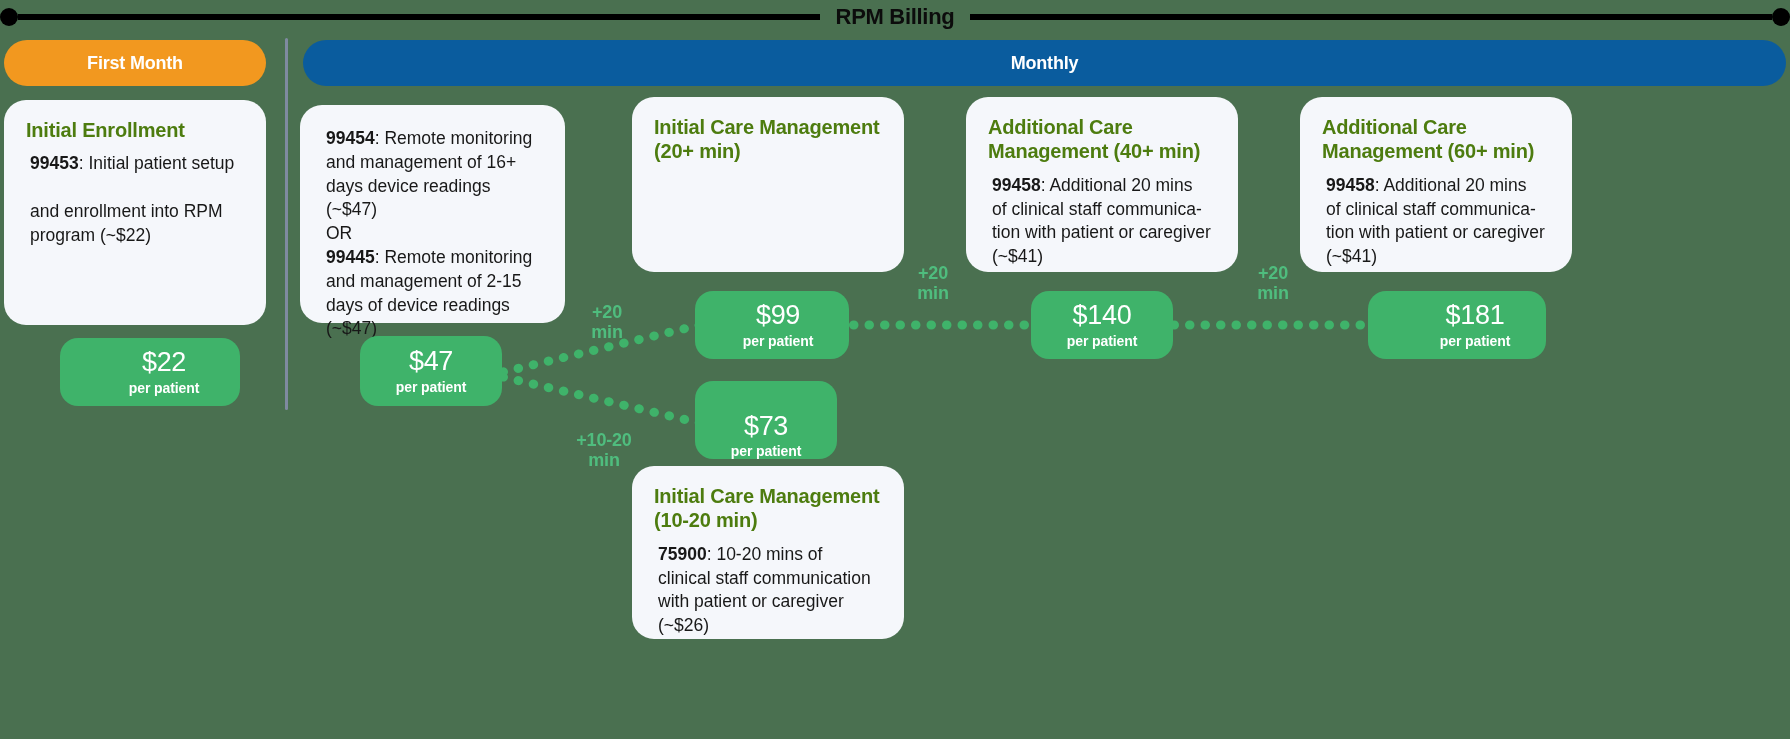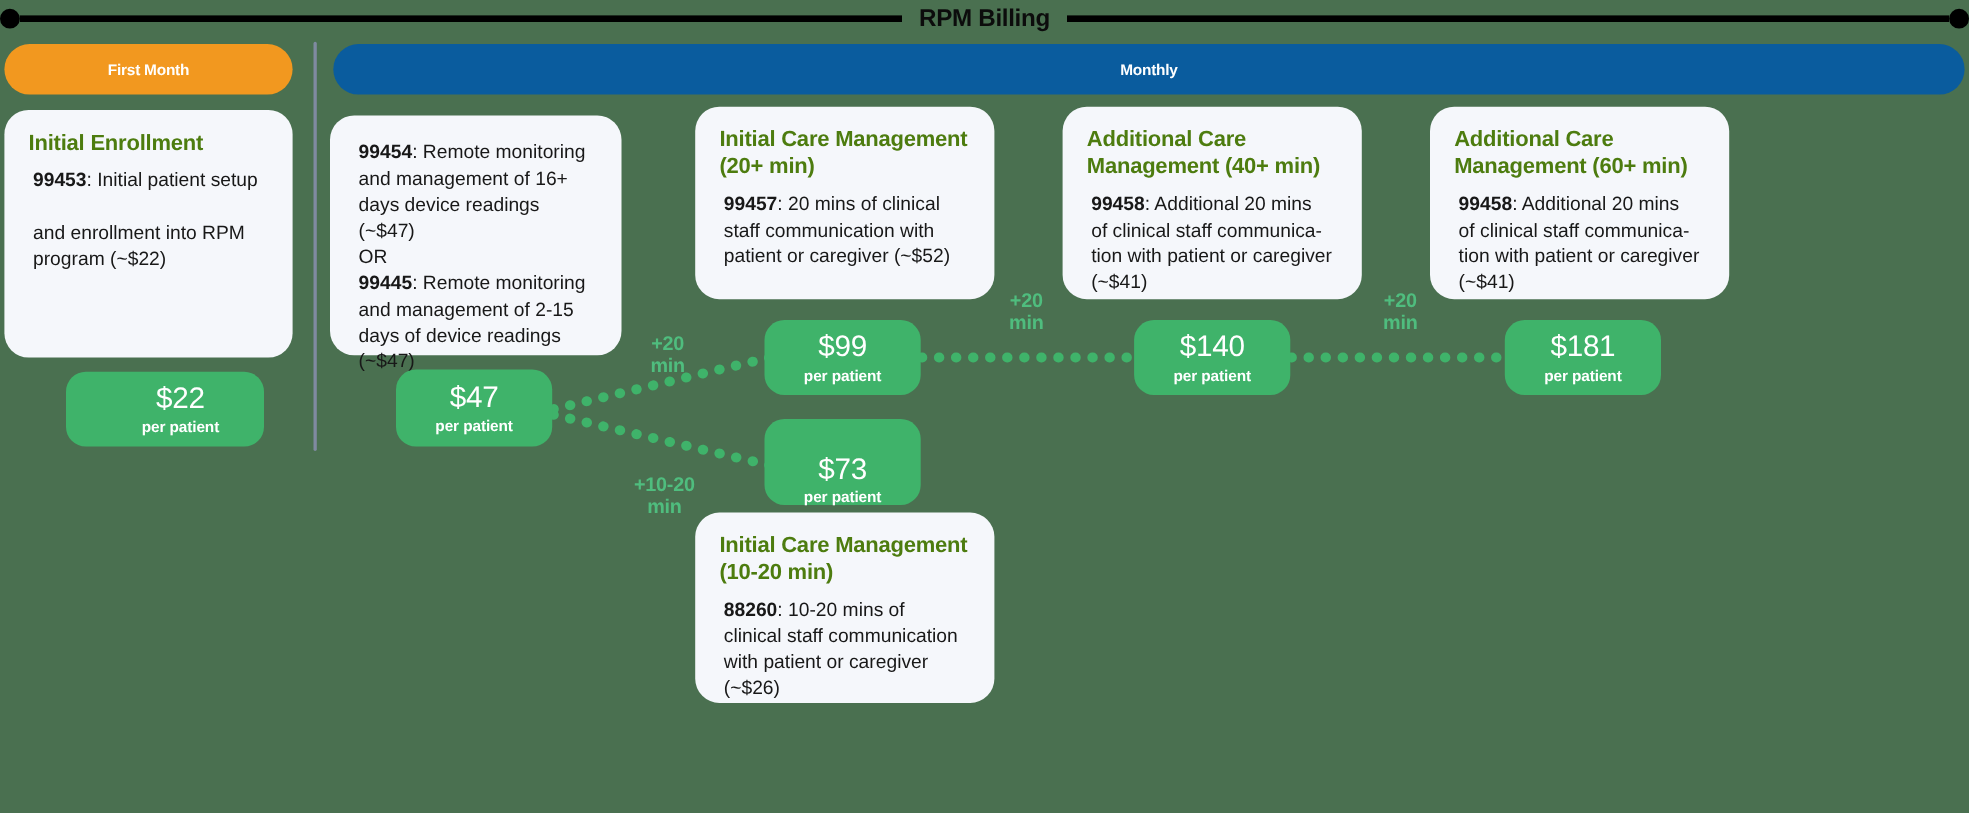--- a/index.html
+++ b/index.html
@@ -48,21 +48,21 @@
 
   
   .phase-pill {
     position: absolute;
     height: 46px;
     border-radius: 23px;
     display: flex;
     align-items: center;
     justify-content: center;
     color: #ffffff;
-    font-size: 14px;
+    font-size: 18px;
     font-weight: bold;
     letter-spacing: -0.2px;
   }
   #phase-first-month {
     left: 4px; top: 40px; width: 262px;
     background: #f2981f;
   }
   #phase-monthly {
     left: 303px; top: 40px; width: 1483px;
     background: #0a5c9e;
@@ -129,24 +129,24 @@
     letter-spacing: -0.3px;
   }
   .price-pill .unit {
     font-size: 14px;
     font-weight: bold;
     margin-top: 3px;
     letter-spacing: -0.1px;
   }
   #pill-22  { left: 60px;   top: 338px; width: 152px; height: 68px; padding-left: 28px; }
   #pill-47  { left: 360px;  top: 336px; width: 142px; height: 70px; }
-  #pill-99  { left: 695px;  top: 291px; width: 142px; height: 68px; }
+  #pill-99  { left: 695px;  top: 291px; width: 142px; height: 68px; padding-left: 12px; }
   #pill-73  { left: 695px;  top: 381px; width: 142px; height: 78px; justify-content: flex-end; }
   #pill-140 { left: 1031px; top: 291px; width: 142px; height: 68px; }
-  #pill-181 { left: 1368px; top: 291px; width: 142px; height: 68px; }
+  #pill-181 { left: 1368px; top: 291px; width: 142px; height: 68px; padding-left: 36px; }
 
   
   #connectors {
     position: absolute;
     left: 0; top: 0;
     width: 1790px; height: 739px;
     z-index: 2;
     pointer-events: none;
   }
 
@@ -200,39 +200,38 @@
   <div class="card-body"><b>99453</b>: Initial patient setup<br><br>and enrollment into RPM<br>program (~$22)</div>
 </div>
 
 <div class="card" id="card-base-monthly">
   <div class="card-body"><b>99454</b>: Remote monitoring<br>and management of 16+<br>days device readings (~$47)<br>OR<br><b>99445</b>: Remote monitoring<br>and management of 2-15<br>days of device readings<br>(~$47)</div>
 </div>
 
 <div class="card" id="card-initial-care-20">
   <div class="card-title">Initial Care Management
 (20+ min)</div>
-  <div class="card-body"><b>99457</b>: 20 mins of clinical<br>staff communication with<br>patient or caregiver (~$52)</div>
 </div>
 
 <div class="card" id="card-additional-40">
   <div class="card-title">Additional Care
 Management (40+ min)</div>
   <div class="card-body"><b>99458</b>: Additional 20 mins<br>of clinical staff communica-<br>tion with patient or caregiver<br>(~$41)</div>
 </div>
 
 <div class="card" id="card-additional-60">
   <div class="card-title">Additional Care
 Management (60+ min)</div>
   <div class="card-body"><b>99458</b>: Additional 20 mins<br>of clinical staff communica-<br>tion with patient or caregiver<br>(~$41)</div>
 </div>
 
 <div class="card" id="card-initial-care-10-20">
   <div class="card-title">Initial Care Management
 (10-20 min)</div>
-  <div class="card-body"><b>88260</b>: 10-20 mins of<br>clinical staff communication<br>with patient or caregiver<br>(~$26)</div>
+  <div class="card-body"><b>75900</b>: 10-20 mins of<br>clinical staff communication<br>with patient or caregiver<br>(~$26)</div>
 </div>
 
 <div class="price-pill" id="pill-22">
   <span class="amount">$22</span>
   <span class="unit">per patient</span>
 </div>
 
 <div class="price-pill" id="pill-47">
   <span class="amount">$47</span>
   <span class="unit">per patient</span>

